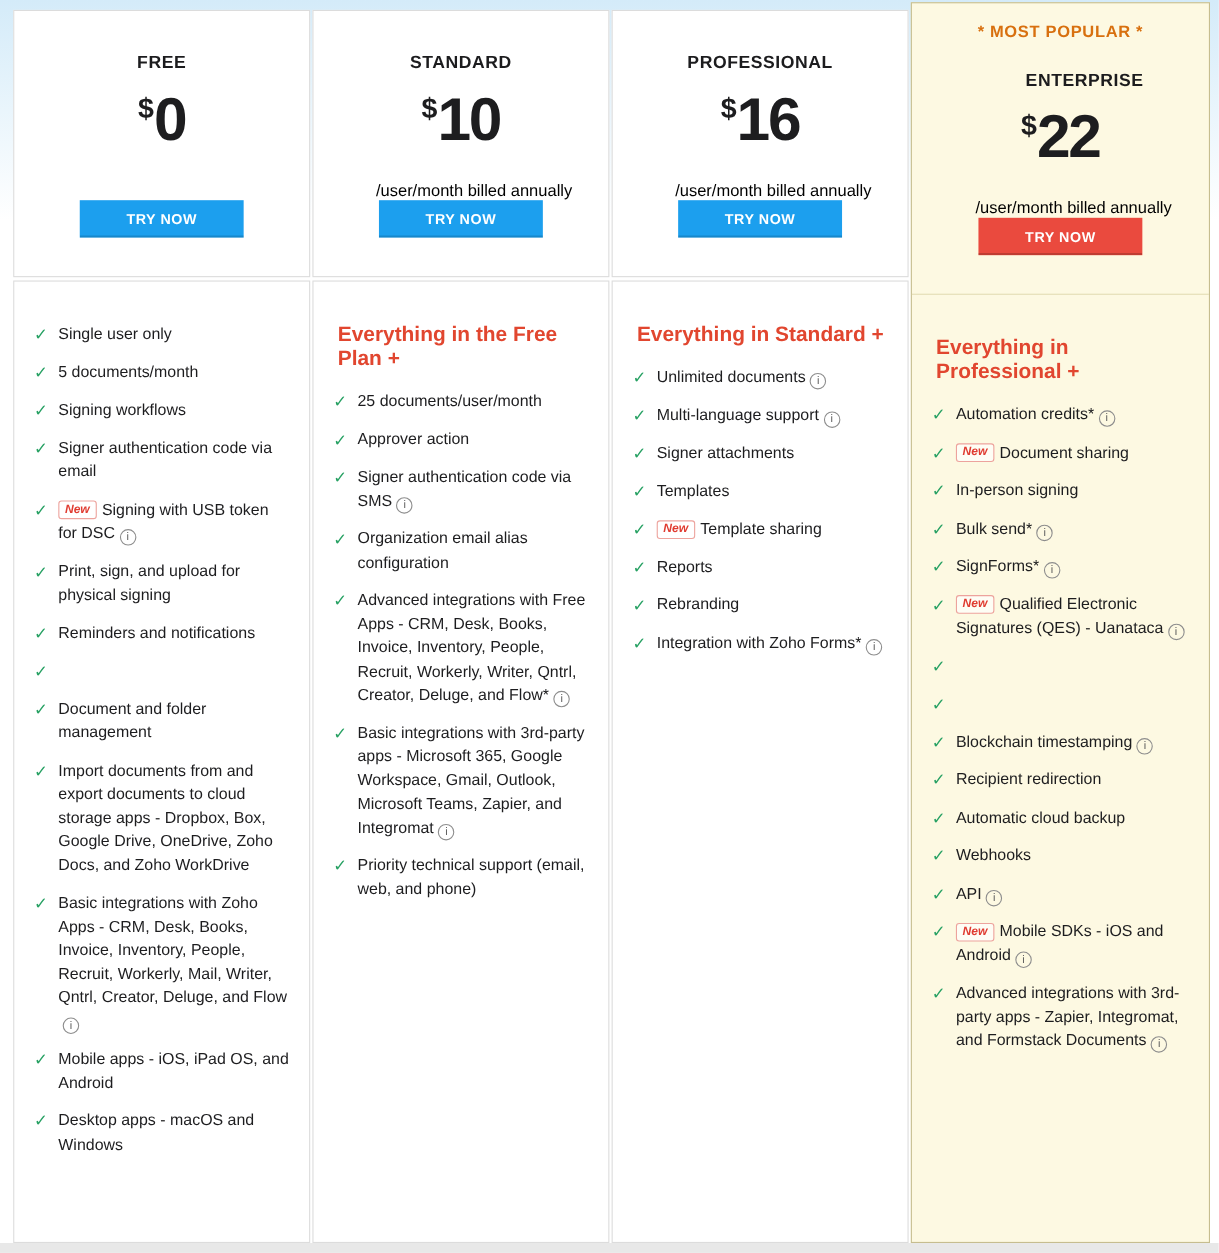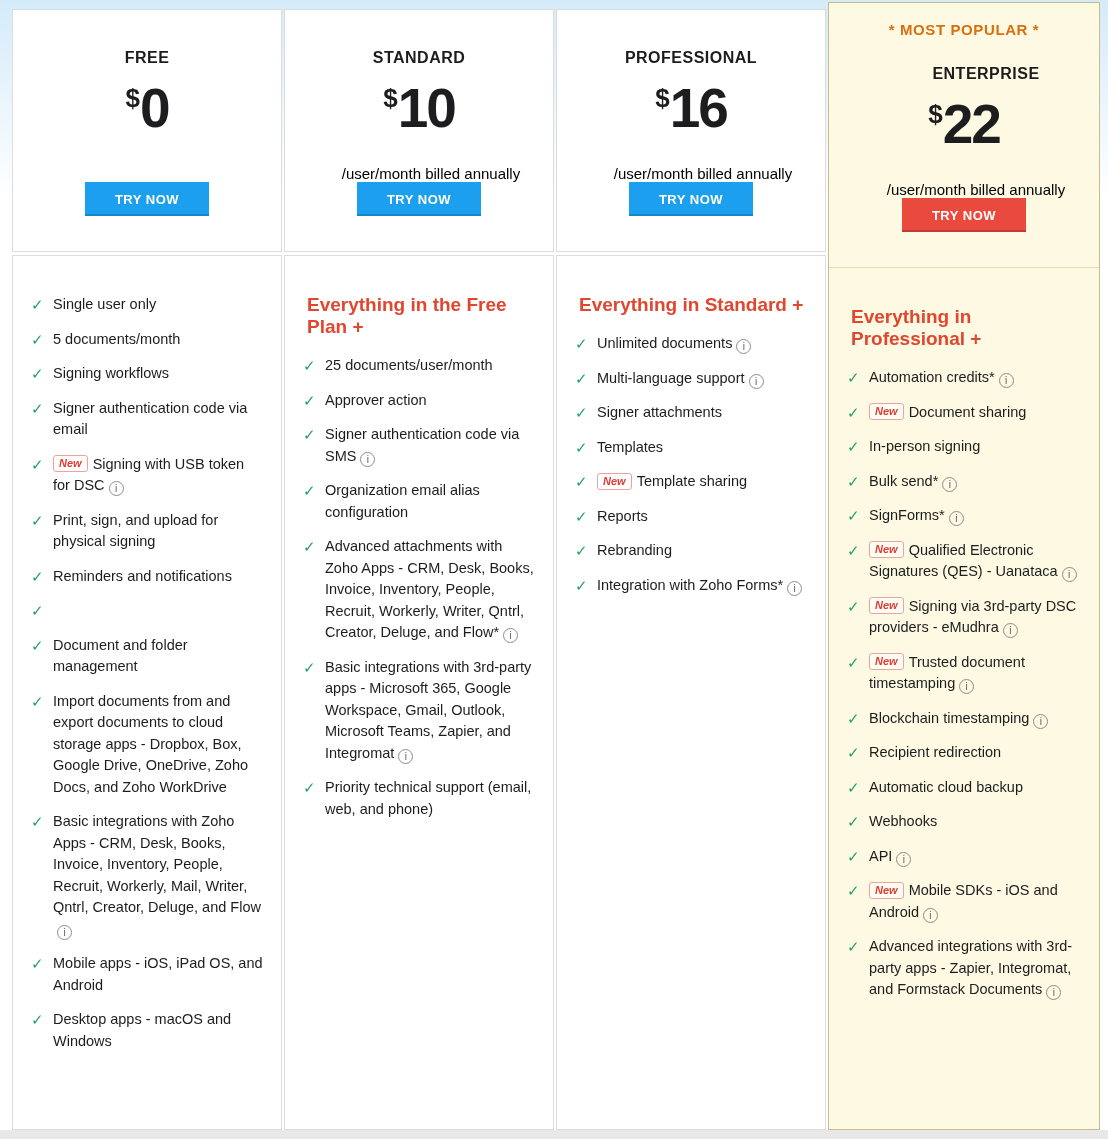--- a/index.html
+++ b/index.html
@@ -63,21 +63,21 @@
   .plan.featured .price{top:93px;}
   .currency{font-size:26px;font-weight:bold;margin-top:3px;}
   .amount{font-size:55px;font-weight:bold;line-height:1.05;letter-spacing:-2px;}
   .billing-note{
     position:absolute;top:155px;left:12px;width:100%;text-align:center;
     font-size:15px;color:#000000;
   }
   .plan.featured .billing-note{top:178px;}
   .cta{
     position:absolute;top:172px;left:50%;transform:translateX(-50%);
-    width:124px;height:34px;border:none;cursor:pointer;
+    width:149px;height:34px;border:none;cursor:pointer;
     color:#ffffff;font-family:inherit;font-size:13px;font-weight:bold;letter-spacing:.5px;
   }
   .plan.featured .cta{top:195px;}
   .cta-blue{background:var(--accent-blue);box-shadow:inset 0 -2px 0 rgba(0,0,0,.15);}
   .cta-red{background:var(--accent-red);box-shadow:inset 0 -2px 0 rgba(0,0,0,.18);}
   .section-header{
     margin:0 0 17px 6px;font-size:19px;font-weight:bold;color:var(--heading-red);
   }
   .feature-list{list-style:none;margin:0;padding:0;}
   .feature{
@@ -201,21 +201,21 @@
             <li class="feature">
     <span class="check">✓</span>
     <span class="feature-body"><span class="feature-text">Signer authentication code via SMS</span><span class="info-icon">i</span></span>
   </li>
             <li class="feature">
     <span class="check">✓</span>
     <span class="feature-body"><span class="feature-text">Organization email alias configuration</span></span>
   </li>
             <li class="feature">
     <span class="check">✓</span>
-    <span class="feature-body"><span class="feature-text">Advanced attachments with Zoho Apps - CRM, Desk, Books, Invoice, Inventory, People, Recruit, Workerly, Writer, Qntrl, Creator, Deluge, and Flow*</span><span class="info-icon">i</span></span>
+    <span class="feature-body"><span class="feature-text">Advanced integrations with Free Apps - CRM, Desk, Books, Invoice, Inventory, People, Recruit, Workerly, Writer, Qntrl, Creator, Deluge, and Flow*</span><span class="info-icon">i</span></span>
   </li>
             <li class="feature">
     <span class="check">✓</span>
     <span class="feature-body"><span class="feature-text">Basic integrations with 3rd-party apps - Microsoft 365, Google Workspace, Gmail, Outlook, Microsoft Teams, Zapier, and Integromat</span><span class="info-icon">i</span></span>
   </li>
             <li class="feature">
     <span class="check">✓</span>
     <span class="feature-body"><span class="feature-text">Priority technical support (email, web, and phone)</span></span>
   </li>
           </ul>
@@ -303,25 +303,23 @@
             <li class="feature">
     <span class="check">✓</span>
     <span class="feature-body"><span class="feature-text">SignForms*</span><span class="info-icon">i</span></span>
   </li>
             <li class="feature">
     <span class="check">✓</span>
     <span class="feature-body"><span class="new-badge">New</span><span class="feature-text">Qualified Electronic Signatures (QES) - Uanataca</span><span class="info-icon">i</span></span>
   </li>
             <li class="feature">
     <span class="check">✓</span>
-    <span class="feature-body"><span class="new-badge">New</span><span class="feature-text">Signing via 3rd-party DSC providers - eMudhra</span><span class="info-icon">i</span></span>
-  </li>
-            <li class="feature">
-    <span class="check">✓</span>
-    <span class="feature-body"><span class="new-badge">New</span><span class="feature-text">Trusted document timestamping</span><span class="info-icon">i</span></span>
+  </li>
+            <li class="feature">
+    <span class="check">✓</span>
   </li>
             <li class="feature">
     <span class="check">✓</span>
     <span class="feature-body"><span class="feature-text">Blockchain timestamping</span><span class="info-icon">i</span></span>
   </li>
             <li class="feature">
     <span class="check">✓</span>
     <span class="feature-body"><span class="feature-text">Recipient redirection</span></span>
   </li>
             <li class="feature">

